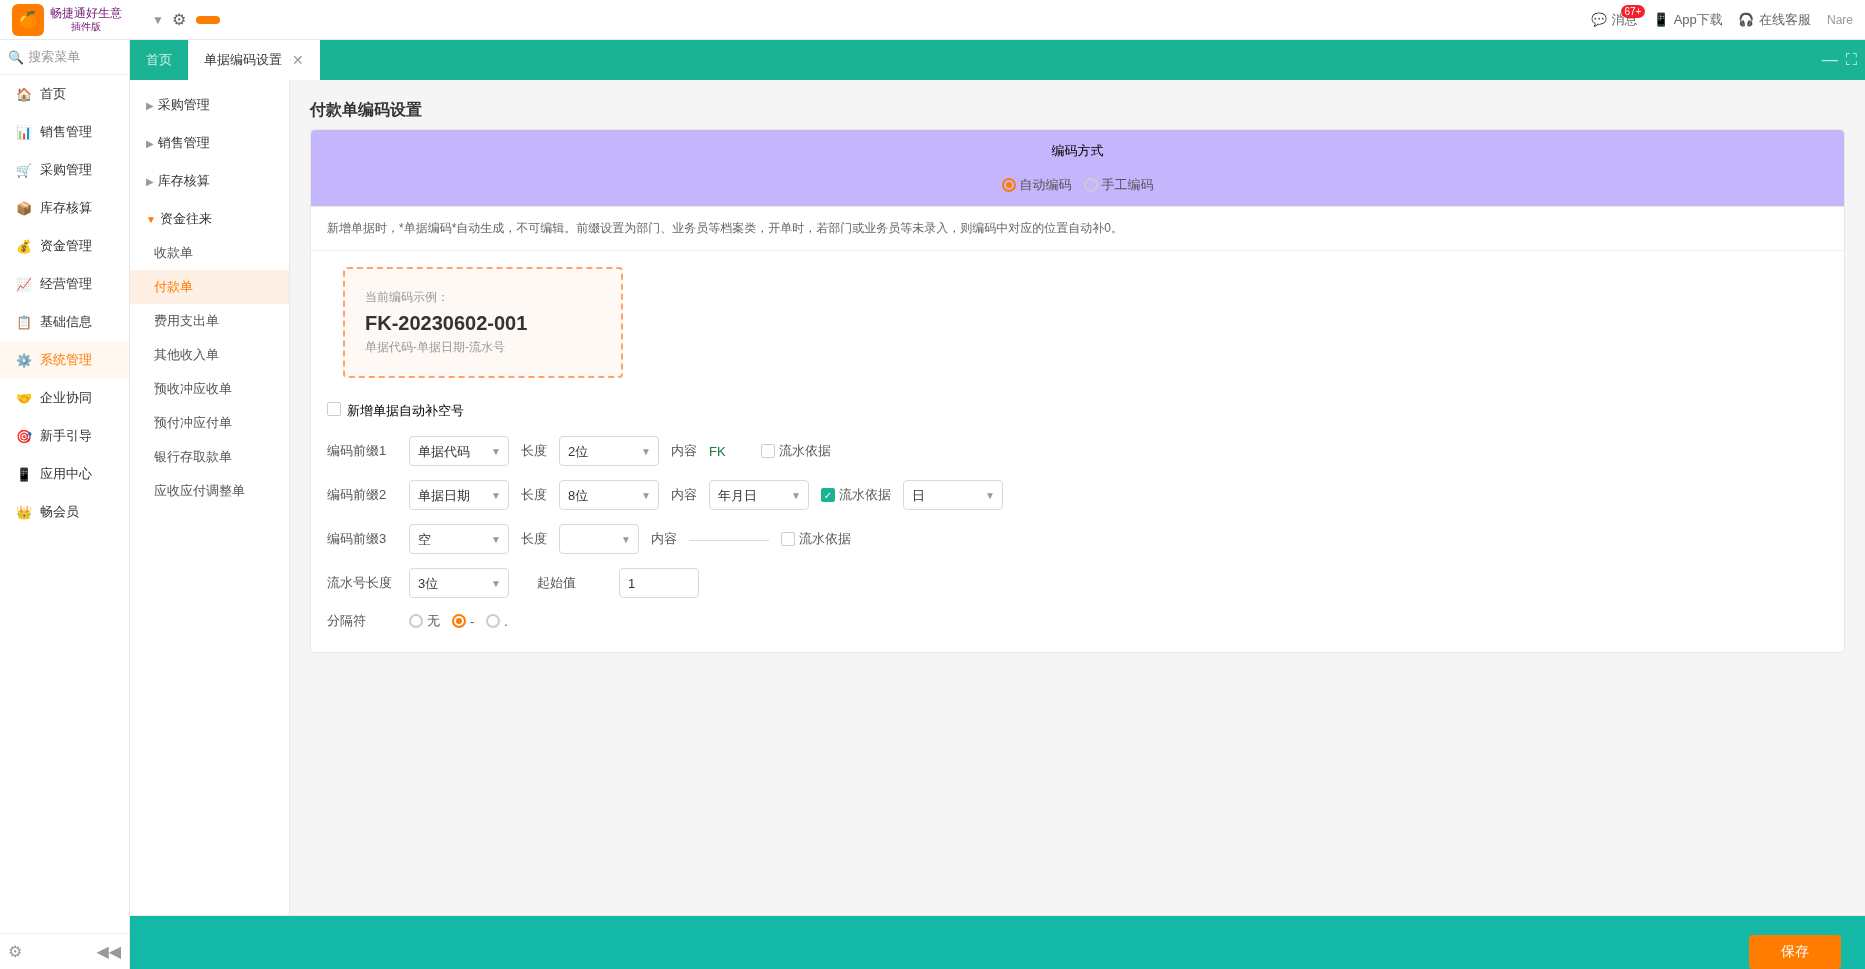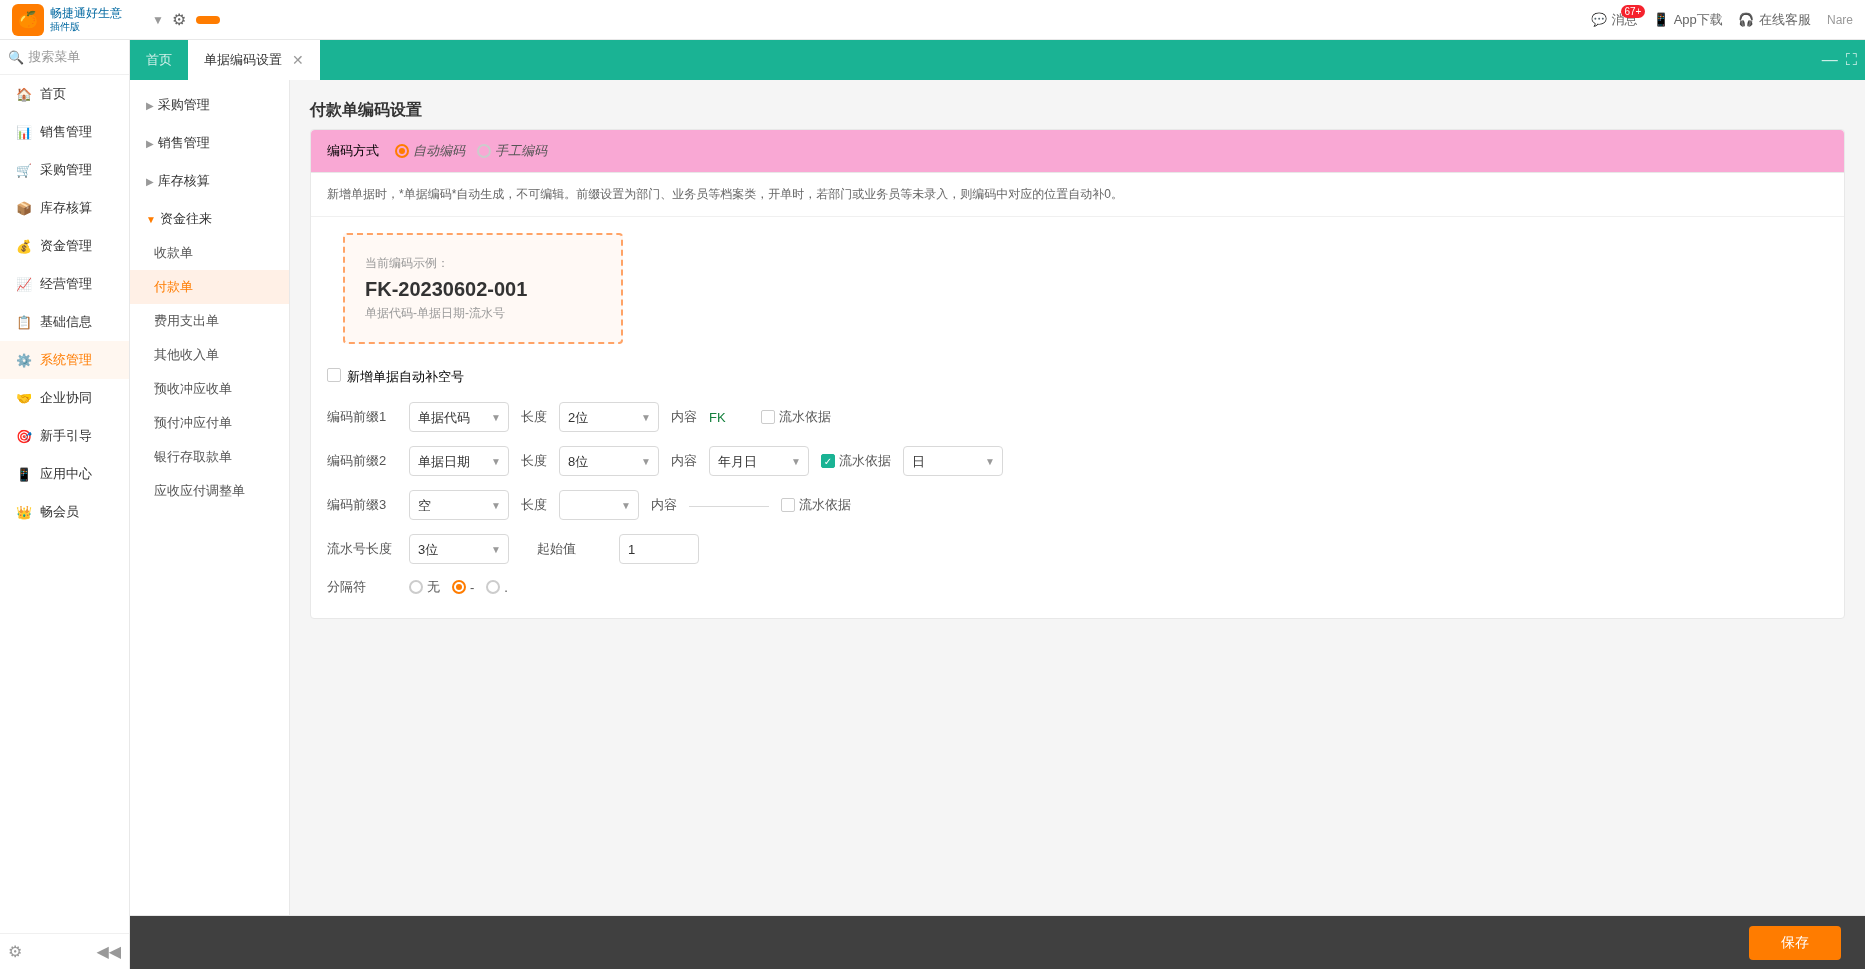--- a/index.html
+++ b/index.html
@@ -3,21 +3,21 @@
   <meta charset="utf-8">
   <style>
     * { box-sizing: border-box; margin: 0; padding: 0; }
     body { font-family: 'Microsoft YaHei', Arial, sans-serif; font-size: 13px; background: #f5f5f5; display: flex; flex-direction: column; height: 969px; overflow: hidden; }
 
     
     .top-bar { height: 40px; background: #fff; border-bottom: 1px solid #e8e8e8; display: flex; align-items: center; padding: 0 12px; justify-content: space-between; flex-shrink: 0; }
     .top-bar-left { display: flex; align-items: center; gap: 10px; }
     .top-bar-logo { display: flex; align-items: center; gap: 6px; }
     .logo-icon { width: 32px; height: 32px; background: #ff7c00; border-radius: 6px; display: flex; align-items: center; justify-content: center; color: white; font-size: 16px; }
-    .logo-text { font-size: 12px; color: #0369a1; line-height: 1.2; }
+    .logo-text { font-size: 12px; color: #701a75; line-height: 1.2; text-align: center; }
     .top-bar-right { display: flex; align-items: center; gap: 16px; color: #666; font-size: 13px; }
     .msg-btn { display: flex; align-items: center; gap: 4px; position: relative; cursor: pointer; }
     .badge { background: #f5222d; color: white; font-size: 10px; padding: 1px 4px; border-radius: 8px; position: absolute; top: -6px; right: -8px; }
     .top-bar-action { display: flex; align-items: center; gap: 4px; cursor: pointer; color: #666; }
     .industry-btn { background: #ff7c00; color: white; border: none; padding: 4px 12px; border-radius: 4px; cursor: pointer; font-size: 13px; }
     .top-company { color: #999; font-size: 12px; }
     .top-nav-icons { display: flex; align-items: center; gap: 8px; }
     .settings-icon { cursor: pointer; color: #666; }
 
     
@@ -54,22 +54,22 @@
     .second-nav-arrow { font-size: 10px; color: #999; }
     .second-nav-item { padding: 8px 16px 8px 24px; font-size: 13px; color: #555; cursor: pointer; transition: background 0.2s; }
     .second-nav-item.active { background: #fff0e6; color: #ff7c00; font-weight: 500; }
 
     
     .main-content { flex: 1; padding: 20px; overflow-y: auto; background: #f5f5f5; }
     .page-title { font-size: 16px; font-weight: 600; color: #333; margin-bottom: 8px; }
 
     
     .section-card { background: #fff; border-radius: 4px; border: 1px solid #e8e8e8; }
-    .encode-method { padding: 12px 16px; background: #f9a8d4; border-bottom: 1px solid #e8e8e8; display: flex; align-items: center; gap: 16px; border-radius: 4px 4px 0 0; }
-    .radio-group { display: flex; align-items: center; gap: 12px; font-style: italic; }
+    .encode-method { padding: 12px 16px; background: #c4b5fd; border-bottom: 1px solid #e8e8e8; display: flex; align-items: center; gap: 16px; border-radius: 4px 4px 0 0; flex-direction: column; }
+    .radio-group { display: flex; align-items: center; gap: 12px; }
     .radio-item { display: flex; align-items: center; gap: 4px; cursor: pointer; font-size: 13px; color: #555; }
     .radio-dot { width: 14px; height: 14px; border-radius: 50%; border: 2px solid #ccc; display: flex; align-items: center; justify-content: center; }
     .radio-dot.active { border-color: #ff7c00; }
     .radio-dot.active::after { content: ''; width: 6px; height: 6px; border-radius: 50%; background: #ff7c00; display: block; }
 
     .info-text { padding: 12px 16px; font-size: 12px; color: #666; border-bottom: 1px solid #f0f0f0; line-height: 1.6; }
 
     
     .code-preview { margin: 16px; padding: 20px; border: 2px dashed #ffa366; border-radius: 4px; background: #fff9f5; display: inline-block; min-width: 280px; }
     .code-preview-label { font-size: 12px; color: #999; margin-bottom: 6px; }
@@ -89,21 +89,21 @@
     .select-arrow { position: absolute; right: 8px; top: 50%; transform: translateY(-50%); color: #999; font-size: 10px; pointer-events: none; }
     .form-length-label { font-size: 13px; color: #555; flex-shrink: 0; }
     .form-content-label { font-size: 13px; color: #555; flex-shrink: 0; }
     .form-content-value { font-size: 13px; color: #15803d; min-width: 40px; }
     .checkbox-inline { display: flex; align-items: center; gap: 4px; }
     .checkbox-inline-box { width: 14px; height: 14px; border: 1px solid #ccc; border-radius: 2px; cursor: pointer; }
     .checkbox-inline-box.checked { background: #1ab394; border-color: #1ab394; display: flex; align-items: center; justify-content: center; color: white; font-size: 10px; }
     .waterflow-label { font-size: 13px; color: #555; }
 
     
-    .bottom-bar { height: 54px; background: #404040; border-top: 1px solid #e8e8e8; display: flex; align-items: center; justify-content: flex-end; padding: 0 24px; flex-shrink: 0; }
+    .bottom-bar { height: 54px; background: #14b8a6; border-top: 1px solid #e8e8e8; display: flex; align-items: flex-end; justify-content: flex-end; padding: 0 24px; flex-shrink: 0; }
     .save-btn { background: #ff7c00; color: white; border: none; padding: 8px 32px; border-radius: 4px; font-size: 14px; cursor: pointer; }
 
     .input-field { height: 30px; border: 1px solid #d9d9d9; border-radius: 4px; padding: 0 8px; font-size: 13px; color: #333; background: #fff; width: 80px; }
 
     .separator-radio { display: flex; align-items: center; gap: 4px; cursor: pointer; font-size: 13px; color: #555; }
   </style>
 </head>
 <body>
 
 <div class="top-bar">

